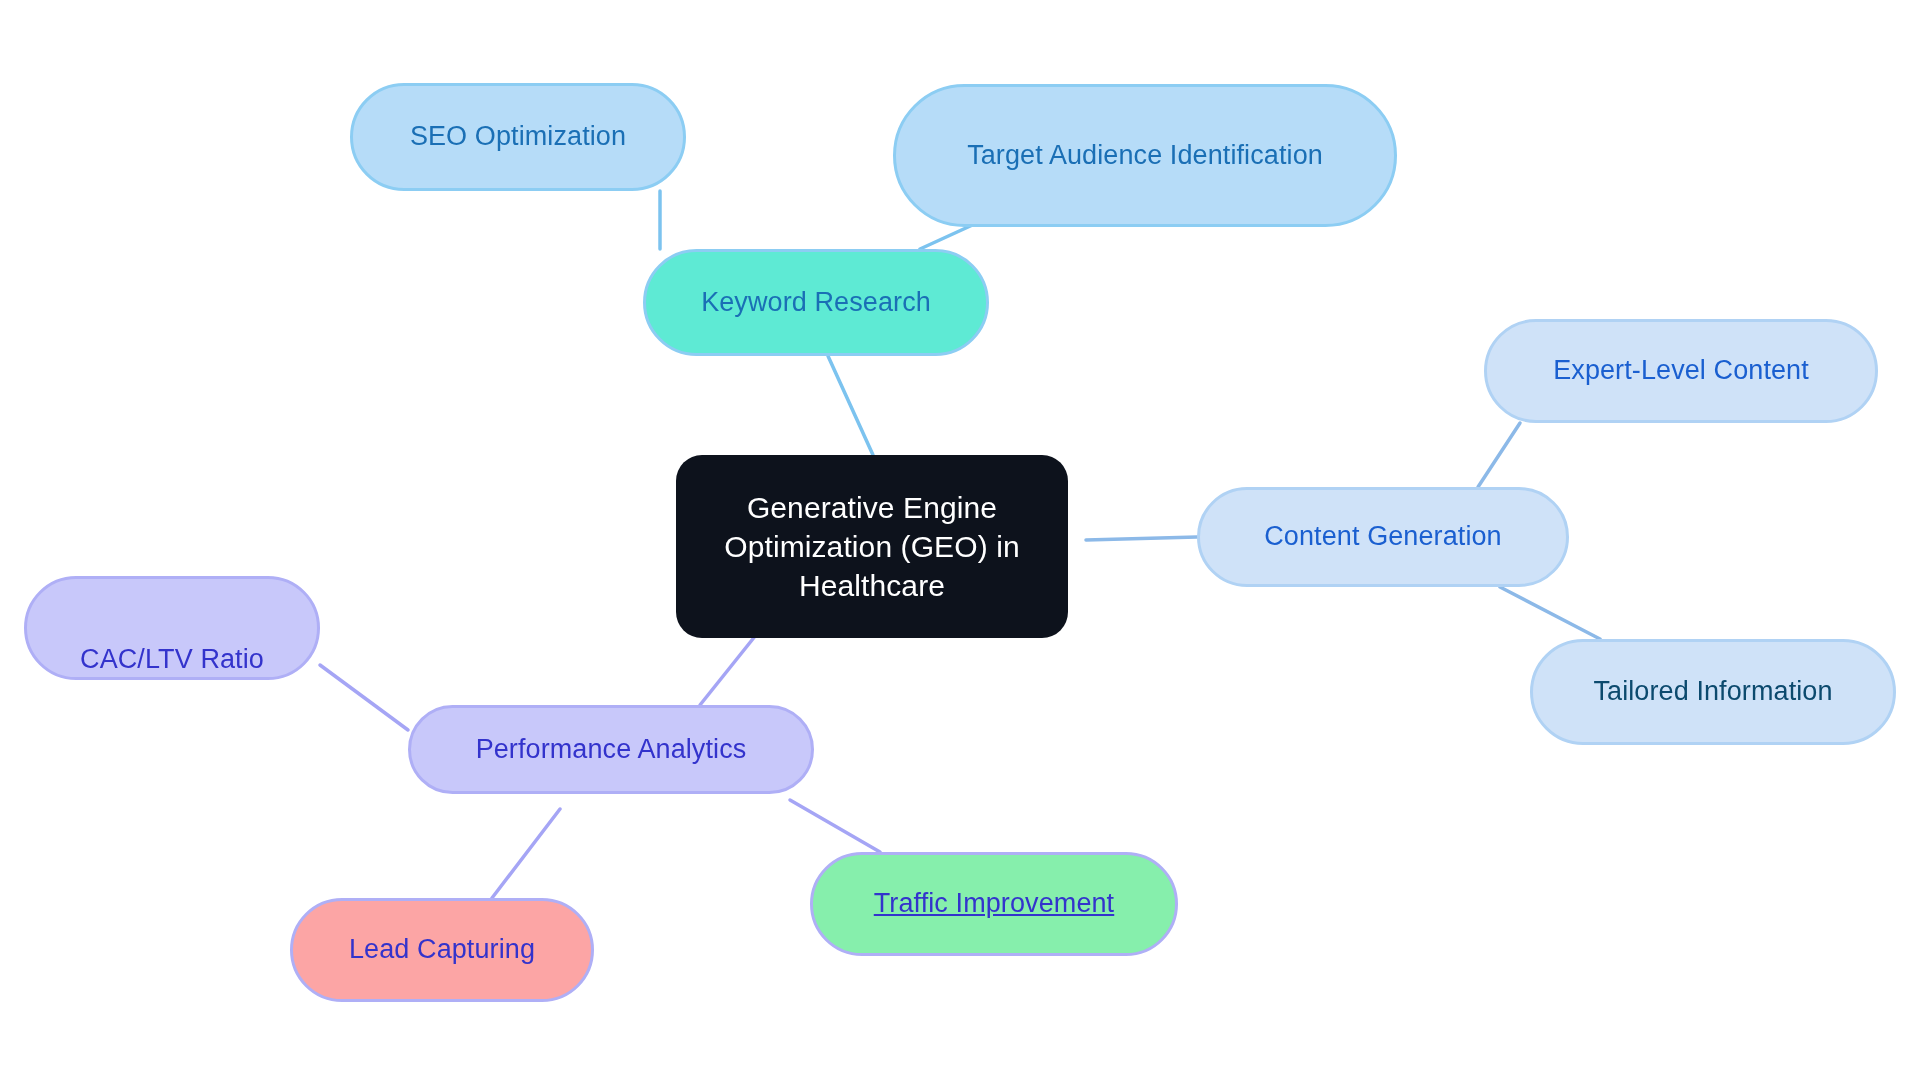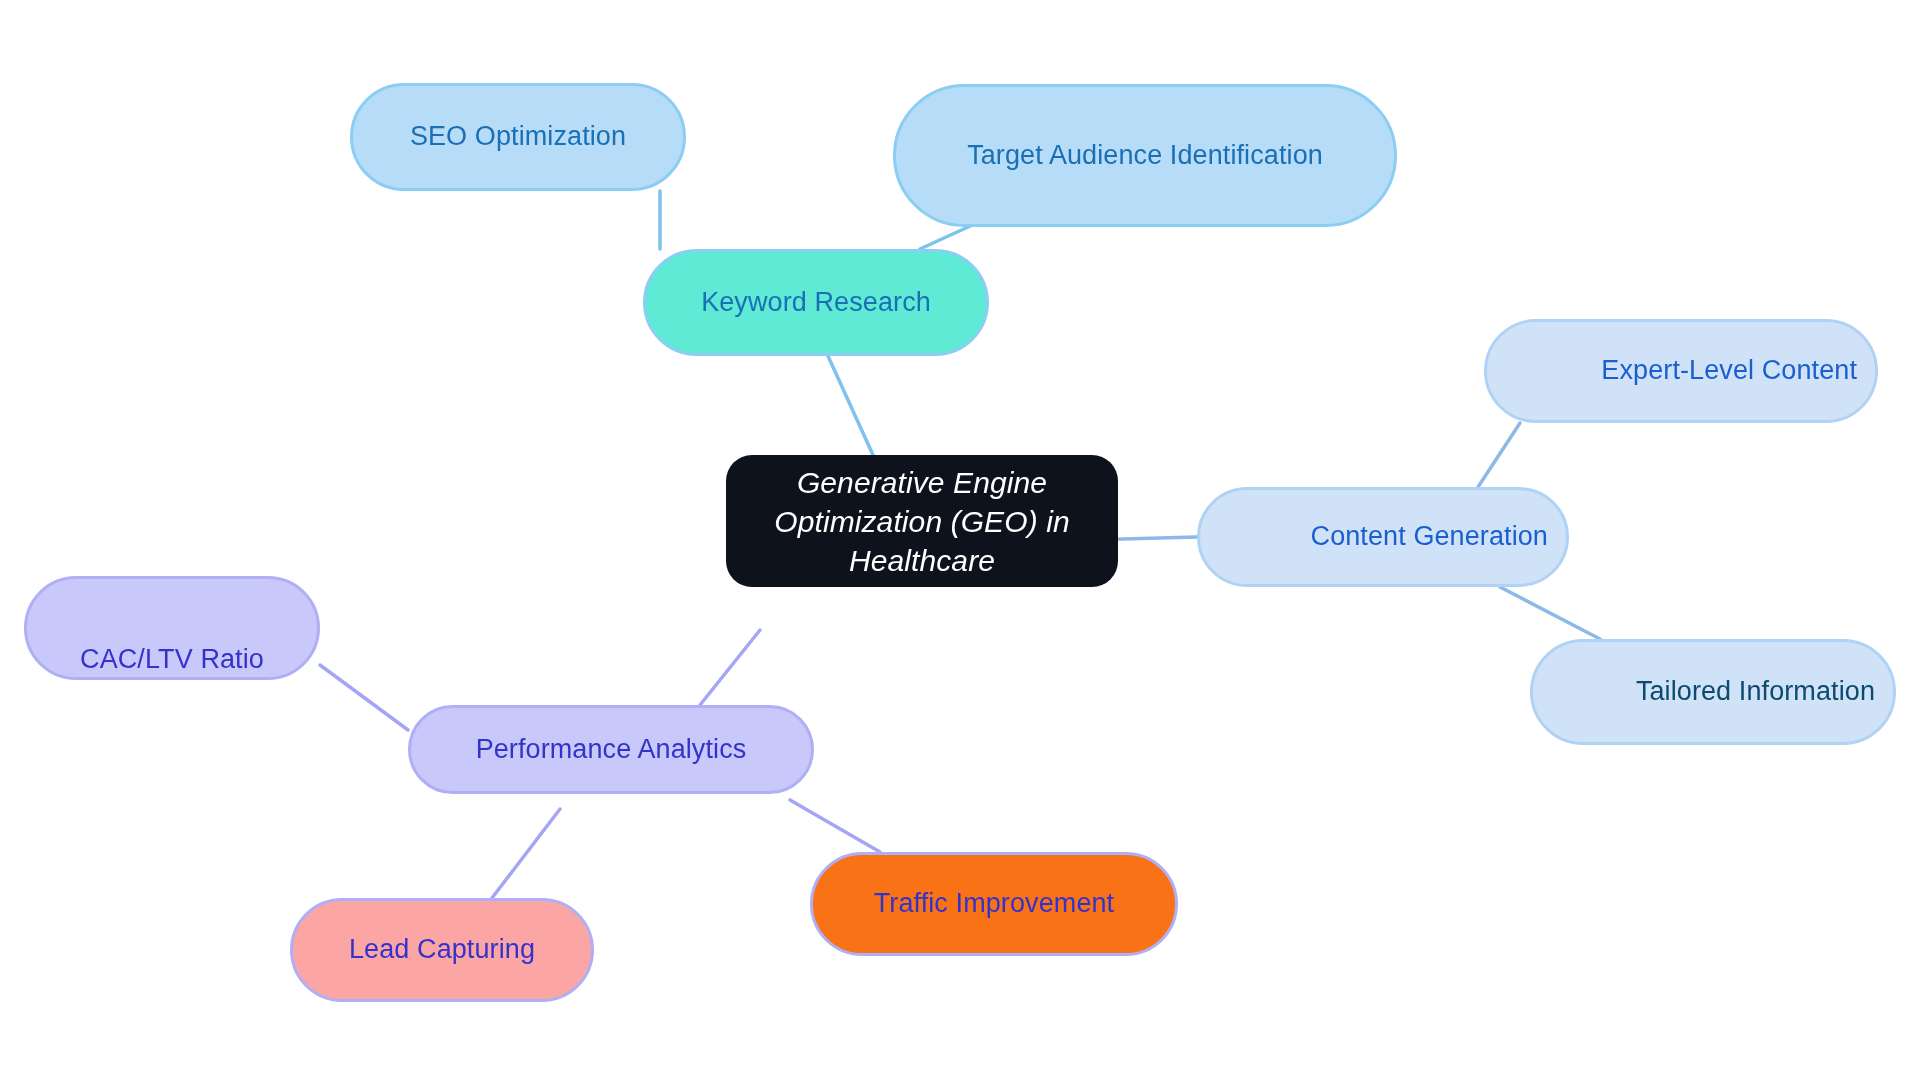--- a/index.html
+++ b/index.html
@@ -53,21 +53,20 @@
   }
   .node.pill.blue {
     background: #b6dcf8;
     border-color: #8ccdf3;
     color: #1a6fb5;
   }
   .node.pill.paleblue {
     background: #cfe2f8;
     border-color: #b0d2f4;
     color: #1a5fd0;
-    justify-content: flex-end;
   }
   .node.pill.purple {
     background: #c8c8fa;
     border-color: #afaff6;
     color: #3333cc;
   }
 </style>
 </head>
 <body>
 
@@ -80,28 +79,28 @@
       <line x1="1086" y1="540" x2="1197" y2="537" stroke="#8cb9e8" stroke-width="3.5" stroke-linecap="round"></line>
       <line x1="1478" y1="487" x2="1520" y2="423" stroke="#8cb9e8" stroke-width="3.5" stroke-linecap="round"></line>
       <line x1="1500" y1="587" x2="1600" y2="639" stroke="#8cb9e8" stroke-width="3.5" stroke-linecap="round"></line>
       <line x1="760" y1="630" x2="700" y2="705" stroke="#a5a5f5" stroke-width="3.5" stroke-linecap="round"></line>
       <line x1="408" y1="730" x2="320" y2="665" stroke="#a5a5f5" stroke-width="3.5" stroke-linecap="round"></line>
       <line x1="560" y1="809" x2="492" y2="898" stroke="#a5a5f5" stroke-width="3.5" stroke-linecap="round"></line>
       <line x1="790" y1="800" x2="880" y2="852" stroke="#a5a5f5" stroke-width="3.5" stroke-linecap="round"></line>
     </svg>
 
   <div id="node-layer">
-      <div class="node root" style="left: 726px; top: 455px; width: 392px; height: 132px; background: rgb(13, 18, 28); color: rgb(255, 255, 255); font-style: italic;"><span>Generative Engine
+      <div class="node root" style="left: 676px; top: 455px; width: 392px; height: 183px; background: rgb(13, 18, 28); color: rgb(255, 255, 255);"><span>Generative Engine
 Optimization (GEO) in
 Healthcare</span></div>
       <div class="node pill blue" style="left: 643px; top: 249px; width: 346px; height: 107px; background: #5eead4; border-color: rgb(140, 205, 243); color: rgb(26, 111, 181);"><span>Keyword Research</span></div>
       <div class="node pill blue" style="left: 350px; top: 83px; width: 336px; height: 108px; background: rgb(182, 220, 248); border-color: rgb(140, 205, 243); color: rgb(26, 111, 181);"><span>SEO Optimization</span></div>
       <div class="node pill blue" style="left: 893px; top: 84px; width: 504px; height: 143px; background: rgb(182, 220, 248); border-color: rgb(140, 205, 243); color: rgb(26, 111, 181); text-align: right;"><span>Target Audience Identification</span></div>
       <div class="node pill paleblue" style="left: 1197px; top: 487px; width: 372px; height: 100px; background: rgb(207, 226, 248); border-color: rgb(176, 210, 244); color: rgb(26, 95, 208);"><span>Content Generation</span></div>
       <div class="node pill paleblue" style="left: 1484px; top: 319px; width: 394px; height: 104px; background: rgb(207, 226, 248); border-color: rgb(176, 210, 244); color: rgb(26, 95, 208);"><span>Expert-Level Content</span></div>
       <div class="node pill paleblue" style="left: 1530px; top: 639px; width: 366px; height: 106px; background: rgb(207, 226, 248); border-color: rgb(176, 210, 244); color: #0c4a6e;"><span>Tailored Information</span></div>
       <div class="node pill purple" style="left: 408px; top: 705px; width: 406px; height: 89px; background: rgb(200, 200, 250); border-color: rgb(175, 175, 246); color: rgb(51, 51, 204);"><span>Performance Analytics</span></div>
       <div class="node pill purple" style="left: 24px; top: 576px; width: 296px; height: 104px; background: rgb(200, 200, 250); border-color: rgb(175, 175, 246); color: rgb(51, 51, 204); align-items: flex-end;"><span>CAC/LTV Ratio</span></div>
       <div class="node pill purple" style="left: 290px; top: 898px; width: 304px; height: 104px; background: #fca5a5; border-color: rgb(175, 175, 246); color: rgb(51, 51, 204);"><span>Lead Capturing</span></div>
-      <div class="node pill purple" style="left: 810px; top: 852px; width: 368px; height: 104px; background: #f97316; border-color: rgb(175, 175, 246); color: rgb(51, 51, 204);"><span>Traffic Improvement</span></div>
+      <div class="node pill purple" style="left: 810px; top: 852px; width: 368px; height: 104px; background: #86efac; border-color: rgb(175, 175, 246); color: rgb(51, 51, 204); text-decoration: underline;"><span>Traffic Improvement</span></div>
     </div>
 
 </div>
 
 </body></html>

